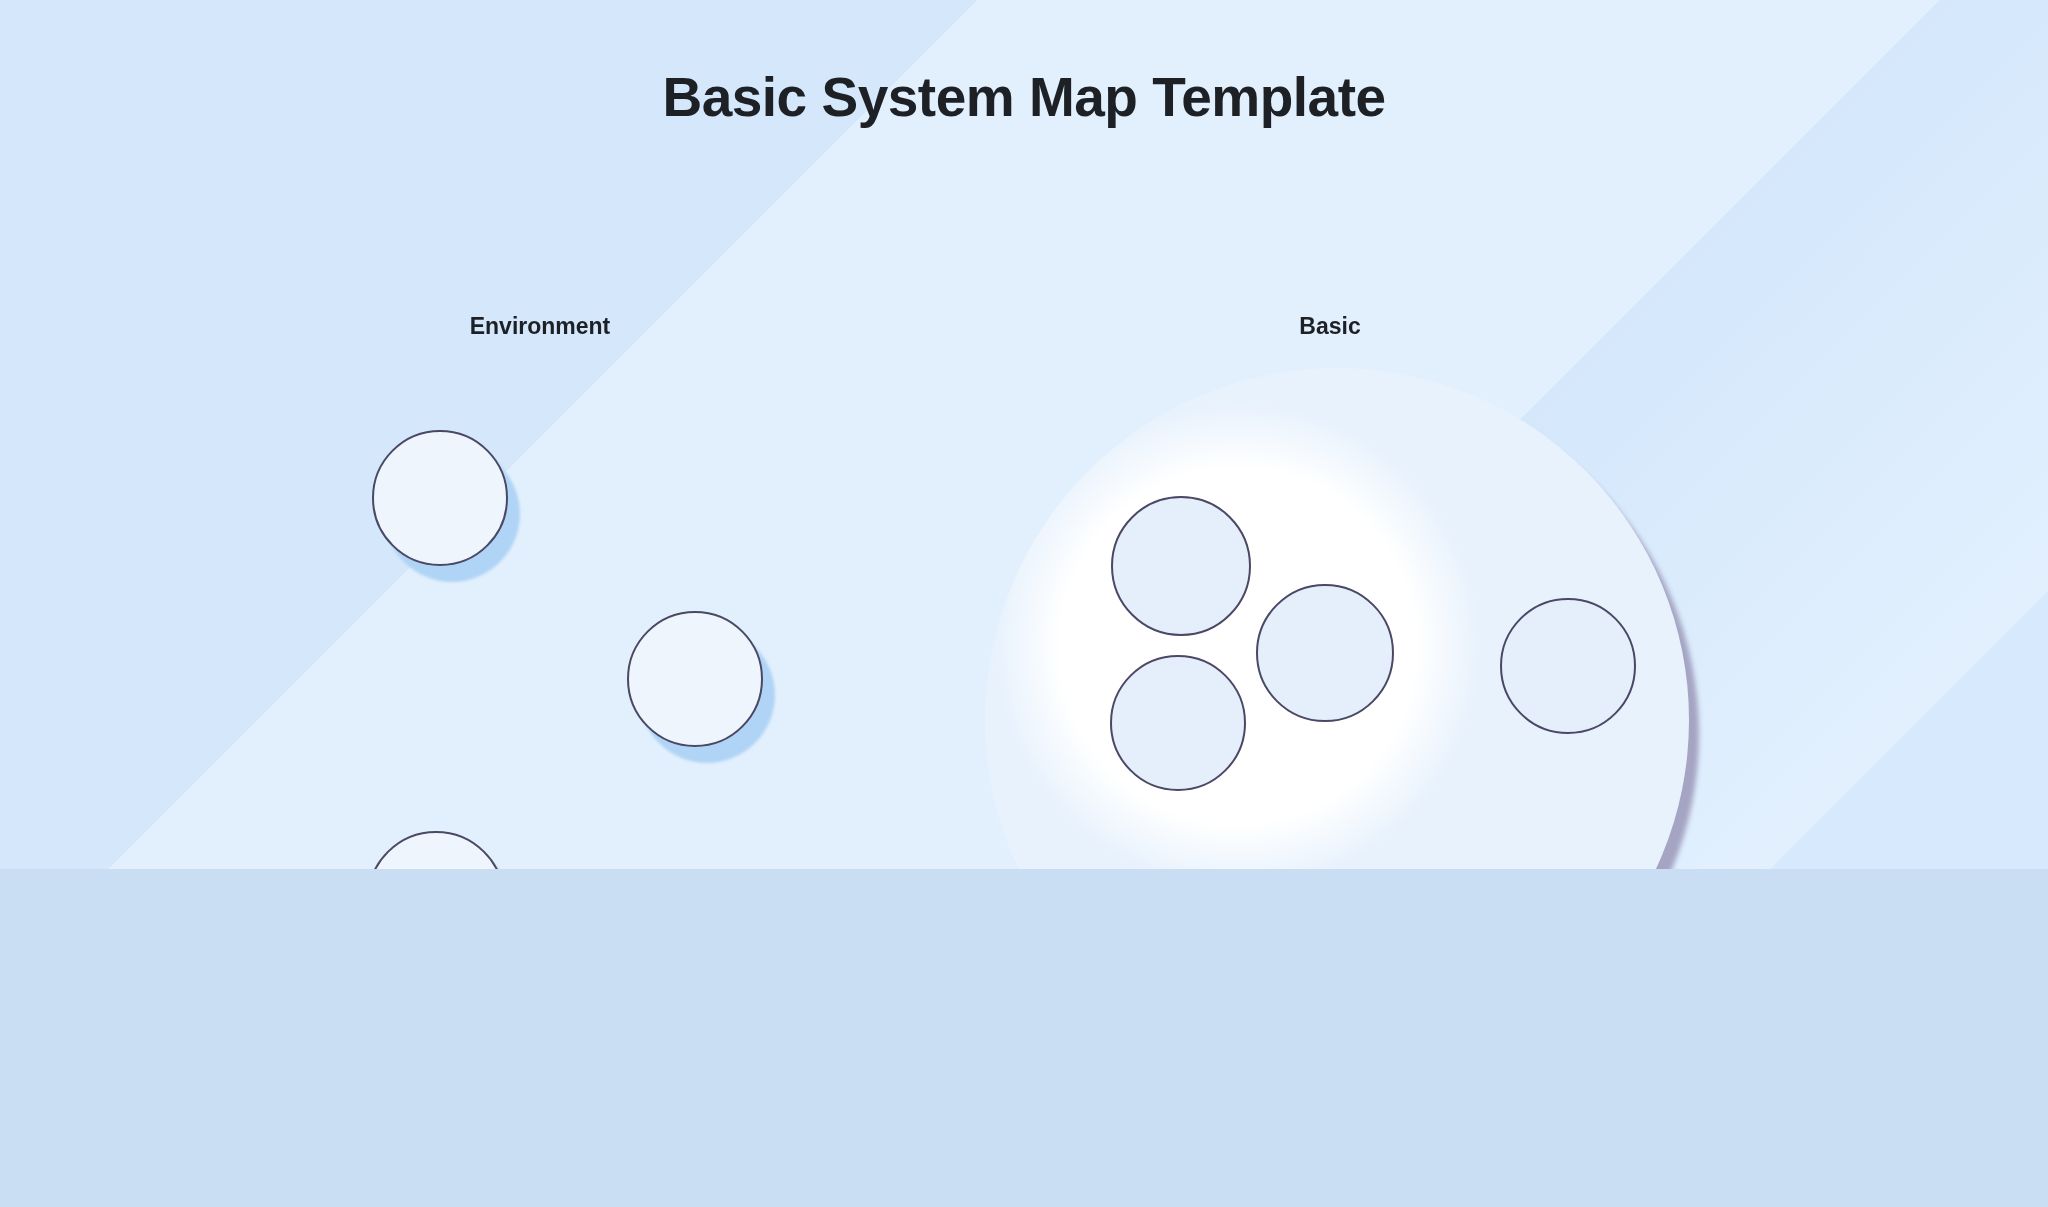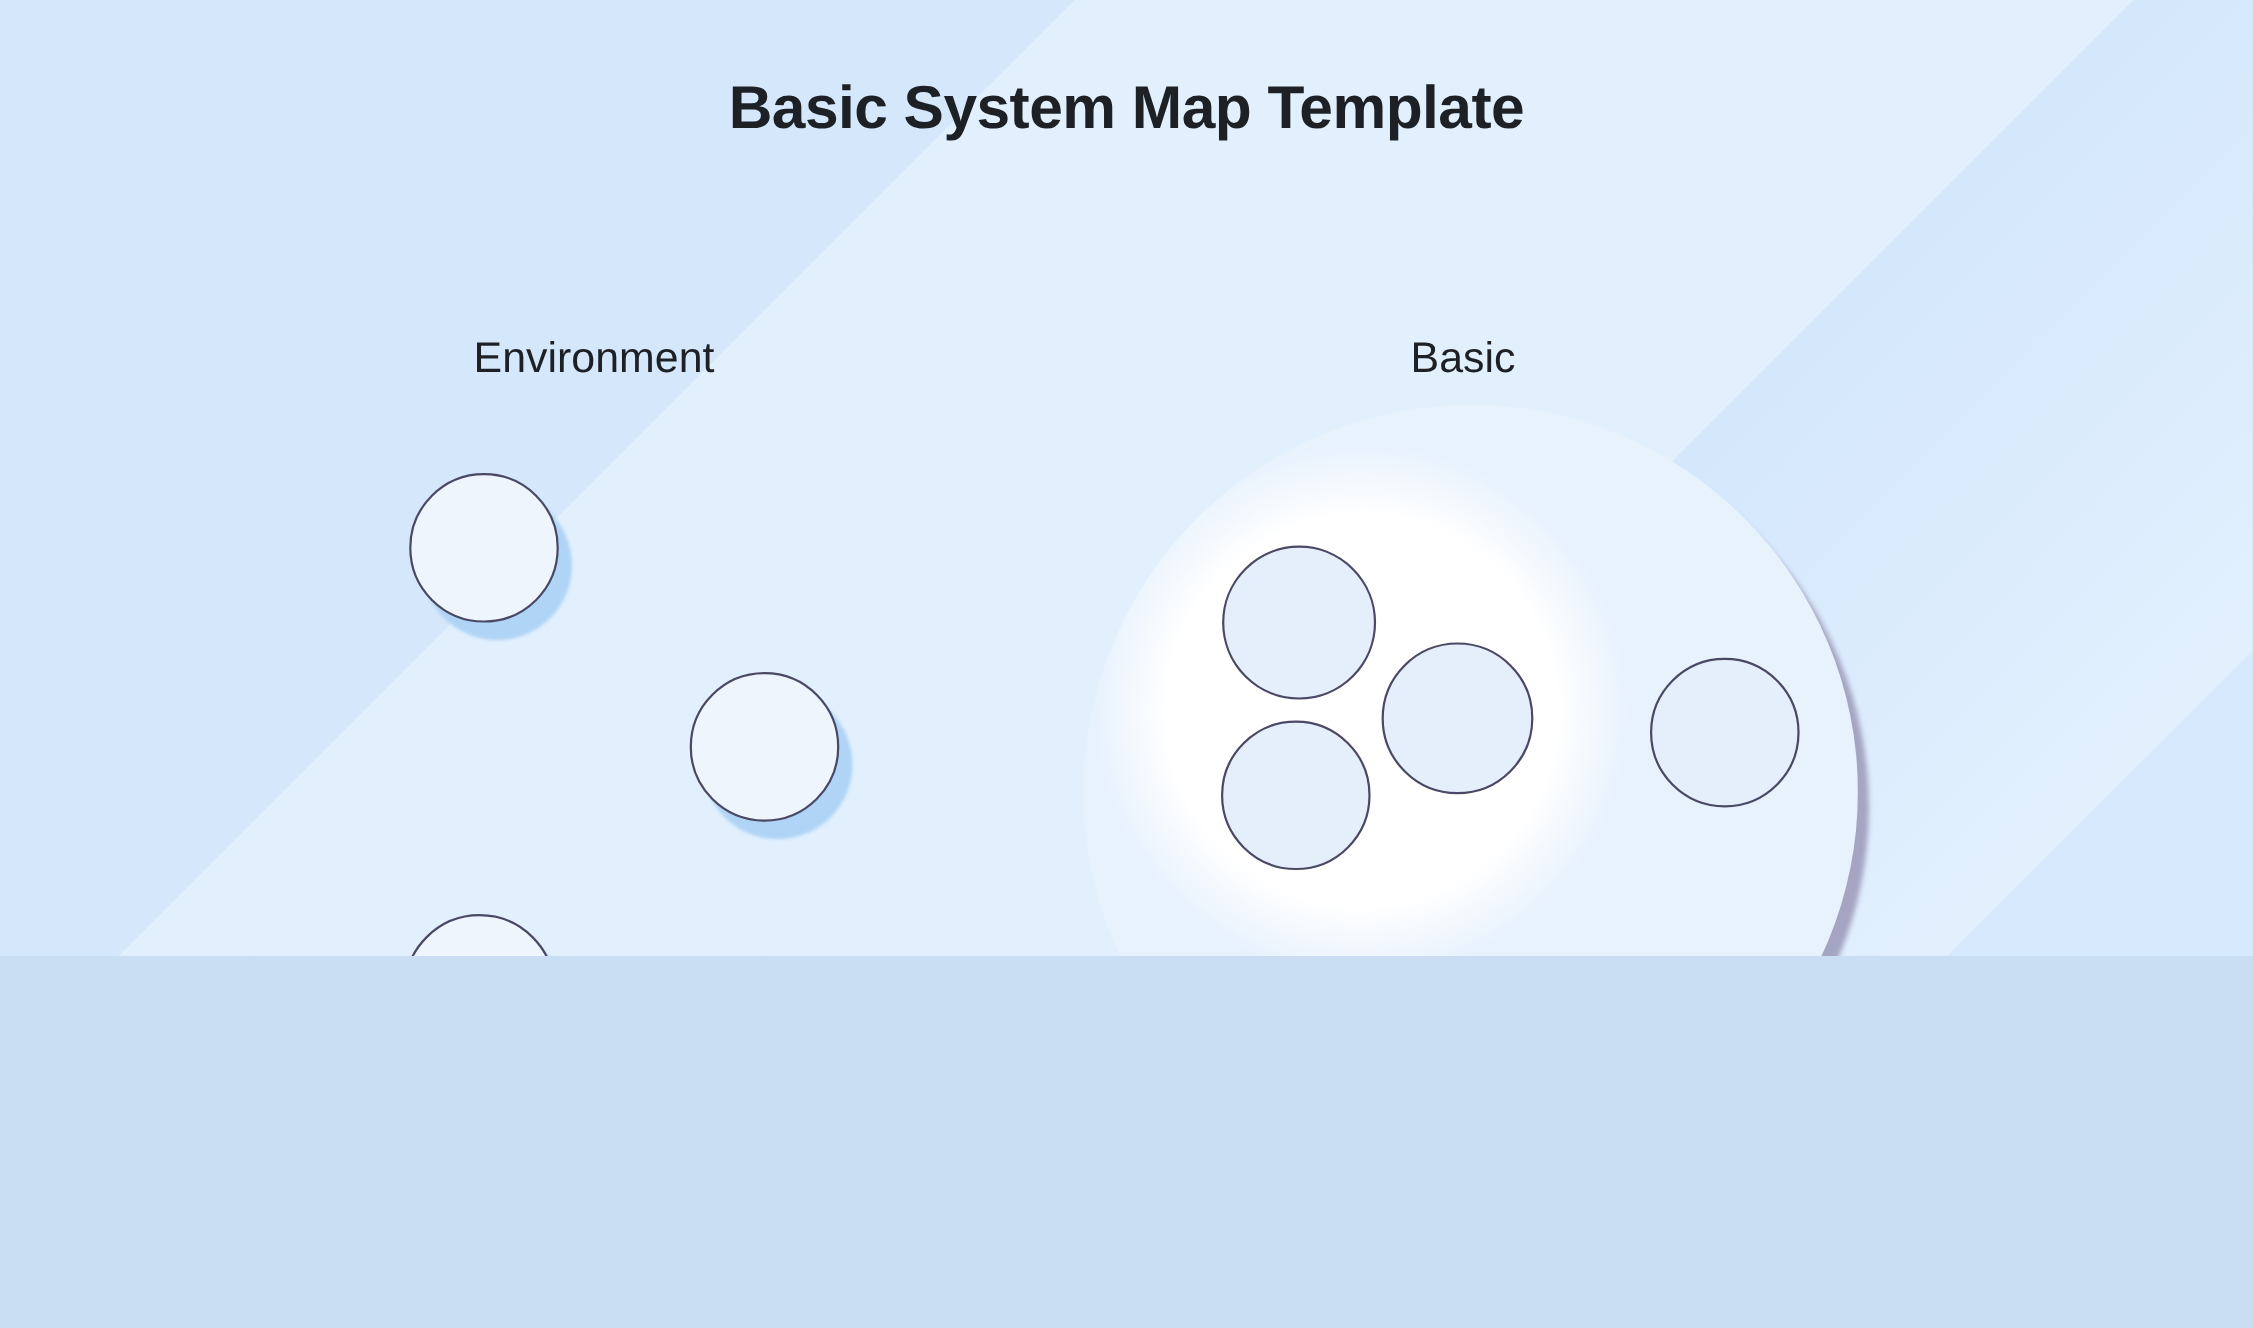--- a/index.html
+++ b/index.html
@@ -15,21 +15,21 @@
       #d7e9fc 90.5%, #d7e9fc 100%);
   }
   .page-title{
     position:absolute;left:1024px;top:97px;
     transform:translate(-50%,-50%);
     font-size:55px;font-weight:700;letter-spacing:-0.5px;
     color:var(--title-color);white-space:nowrap;
   }
   .zone-label{
     position:absolute;transform:translate(-50%,-50%);
-    font-size:39px;font-weight:400;color:var(--title-color);
+    font-size:23px;font-weight:700;color:var(--title-color);
     white-space:nowrap;
   }
   .zone-label.env{left:540px;top:326px;}
   .zone-label.sys{left:1330px;top:326px;}
   .node{
     position:absolute;border-radius:50%;
     box-sizing:border-box;
   }
   .env-node{
     background:var(--node-fill);

